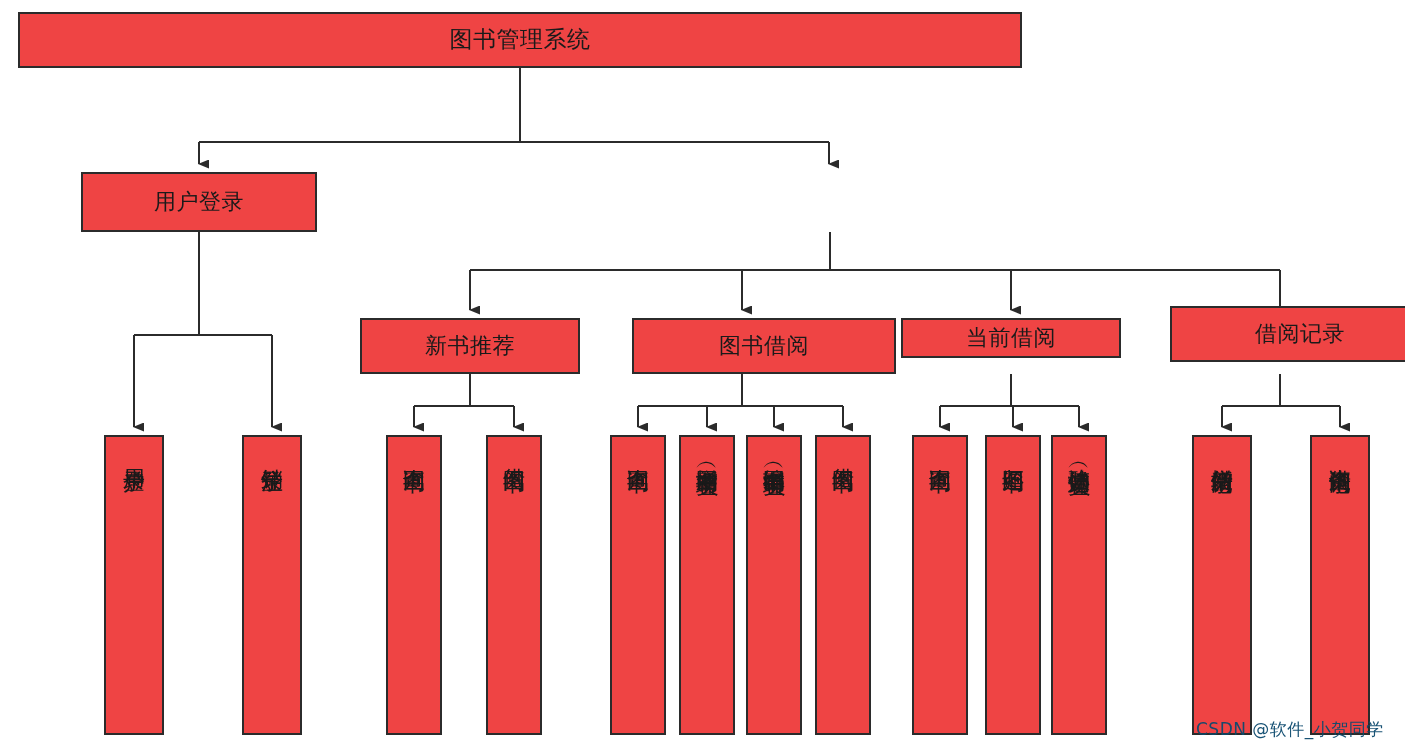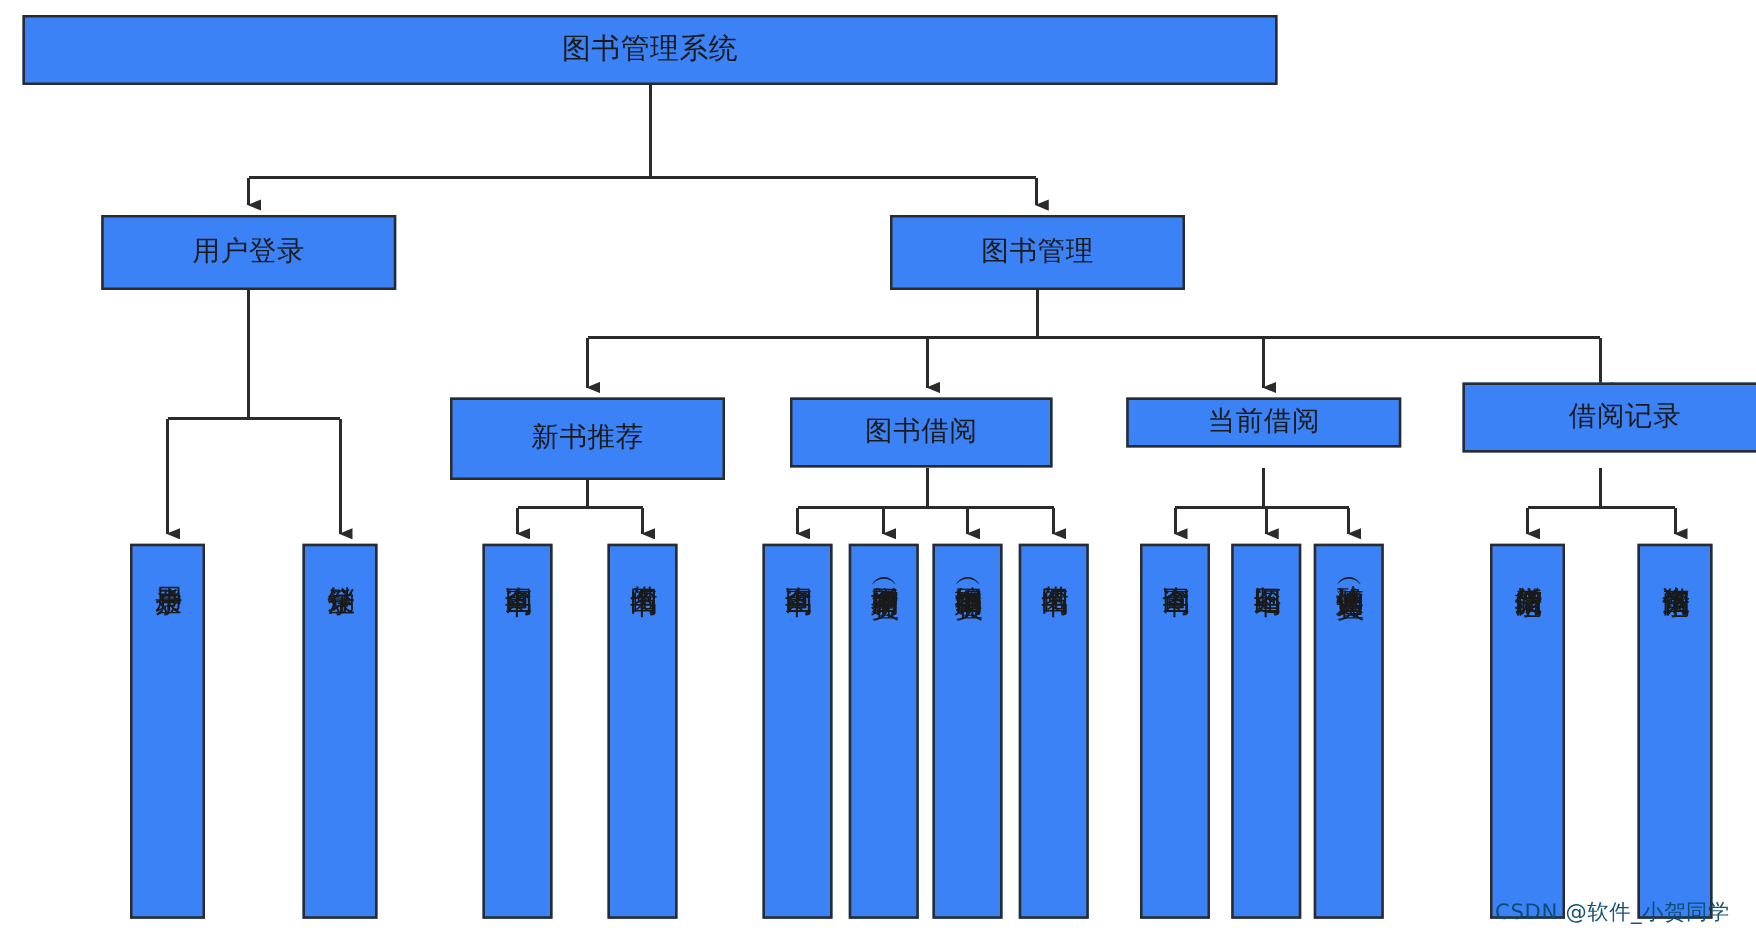--- a/index.html
+++ b/index.html
@@ -22,21 +22,21 @@
     position: absolute;
     left: 0;
     top: 0;
     width: 1405px;
     height: 747px;
     pointer-events: none;
   }
   .node {
     position: absolute;
     box-sizing: border-box;
-    background: #3b82f6;
+    background: #ef4444;
     border: 2px solid #2b2b2b;
     display: flex;
     align-items: center;
     justify-content: center;
     color: #1a1a1a;
   }
   .node-h {
     font-size: 22px;
     line-height: 1.1;
     letter-spacing: 0.5px;
@@ -125,28 +125,25 @@
     </g>
   </svg>
 
   <div class="node node-h node-root" style="left:18px; top:12px; width:1004px; height:56px;">
     <span class="node-label">图书管理系统</span>
   </div>
 
   <div class="node node-h" style="left:81px; top:172px; width:236px; height:60px;">
     <span class="node-label">用户登录</span>
   </div>
-  <div class="node node-h" style="left:712px; top:172px; width:236px; height:60px;">
-    <span class="node-label">图书管理</span>
-  </div>
 
-  <div class="node node-h" style="left:360px; top:318px; width:220px; height:66px;">
+  <div class="node node-h" style="left:360px; top:318px; width:220px; height:56px;">
     <span class="node-label">新书推荐</span>
   </div>
-  <div class="node node-h" style="left:632px; top:318px; width:210px; height:56px;">
+  <div class="node node-h" style="left:632px; top:318px; width:264px; height:56px;">
     <span class="node-label">图书借阅</span>
   </div>
   <div class="node node-h" style="left:901px; top:318px; width:220px; height:40px;">
     <span class="node-label">当前借阅</span>
   </div>
   <div class="node node-h" style="left:1170px; top:306px; width:260px; height:56px;">
     <span class="node-label">借阅记录</span>
   </div>
 
   <div class="node node-v" style="left:104px; top:435px; width:60px; height:300px;">

